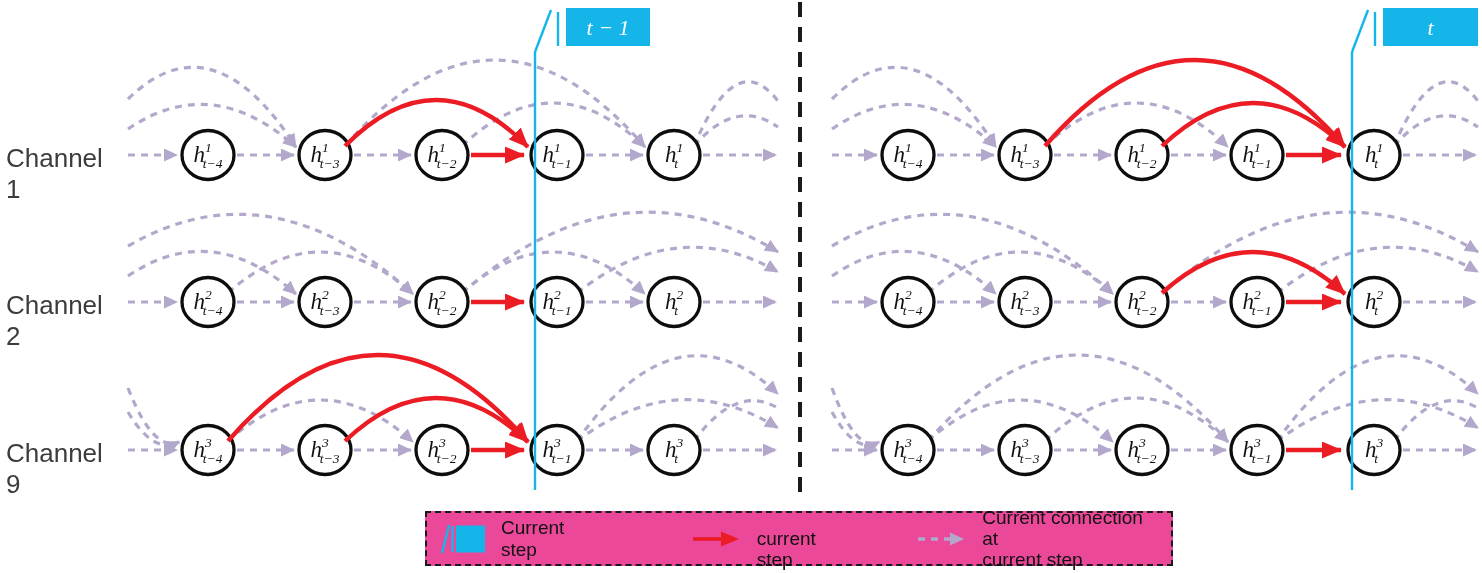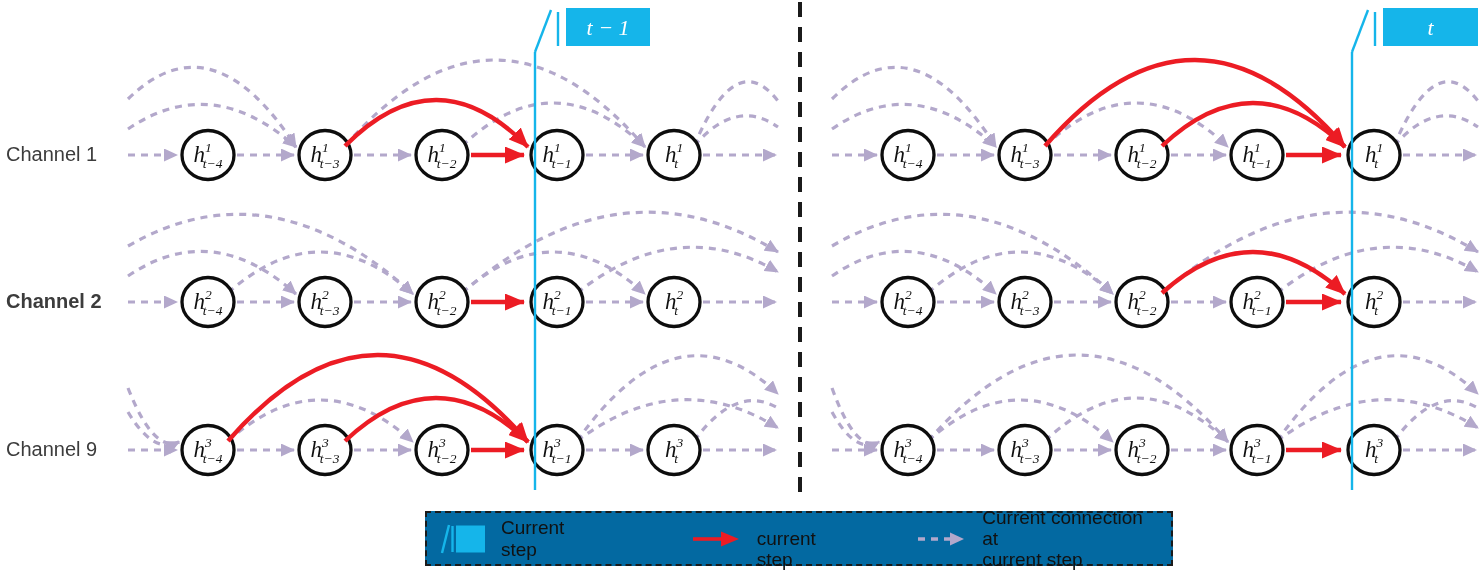--- a/index.html
+++ b/index.html
@@ -1,22 +1,22 @@
 <!DOCTYPE html>
 <html><head>
 <meta charset="utf-8">
 <style>
   html,body{margin:0;padding:0;background:#ffffff;}
   .stage{position:relative;width:1482px;height:573px;background:#fff;overflow:hidden;
          font-family:"Liberation Sans",sans-serif;}
-  .channel-label{position:absolute;left:6px;font-size:20px;color:#3c3c3c;width:110px;}
+  .channel-label{position:absolute;left:6px;font-size:26px;color:#3c3c3c;width:110px;}
   svg text.flag-label{font-family:"Liberation Serif",serif;font-style:italic;fill:#ffffff;font-size:22px;}
   svg text.node-label{font-family:"Liberation Serif",serif;font-style:italic;fill:#111;}
   .legend{position:absolute;left:425px;top:511px;width:748px;height:55px;box-sizing:border-box;
-          border:2.5px dashed #1b1b1b;background:#0369a1;display:flex;align-items:center;
+          border:2.5px dashed #1b1b1b;background:#ec4899;display:flex;align-items:center;
           padding:0 12px;font-size:19px;color:#111;}
   .legend .lbl{line-height:1.12;}
   .legend .one-line{margin-right:88px;}
   .legend .icon-wrap{margin-right:14px;flex:0 0 auto;display:flex;align-items:center;}
   .legend .gap{margin-left:62px;}
 </style>
 </head>
 <body>
 
 <div class="stage">
@@ -245,21 +245,21 @@
         <path d="M1162,293 Q1253.5,210.5 1345,294" fill="none" stroke="#ec1c24" stroke-width="4.4" marker-end="url(#ma)"></path>
         <line x1="1286" y1="302" x2="1341" y2="302" stroke="#ec1c24" stroke-width="4.6" marker-end="url(#ma)"></line>
         <line x1="1286" y1="450" x2="1341" y2="450" stroke="#ec1c24" stroke-width="4.6" marker-end="url(#ma)"></line>
       </g>
     <g id="layer-divider">
         <line x1="800" y1="2" x2="800" y2="492" stroke="#1b1b1b" stroke-width="4" stroke-dasharray="15 10"></line>
       </g>
   </svg>
 
   <div class="channel-label" style="top:143px;">Channel 1</div>
-  <div class="channel-label" style="top:290px;font-weight:bold;">Channel 2</div>
+  <div class="channel-label" style="top:290px;">Channel 2</div>
   <div class="channel-label" style="top:438px;">Channel 9</div>
 
   <div class="legend">
     <span class="icon-wrap">
       <svg width="48" height="36" viewBox="0 0 48 36">
         <line x1="3" y1="32" x2="10" y2="4" stroke="#15b5ea" stroke-width="2.4"></line>
         <line x1="13.5" y1="5" x2="13.5" y2="31" stroke="#15b5ea" stroke-width="2.4"></line>
         <rect x="17" y="4.5" width="29" height="27" fill="#15b5ea"></rect>
       </svg>
     </span>

